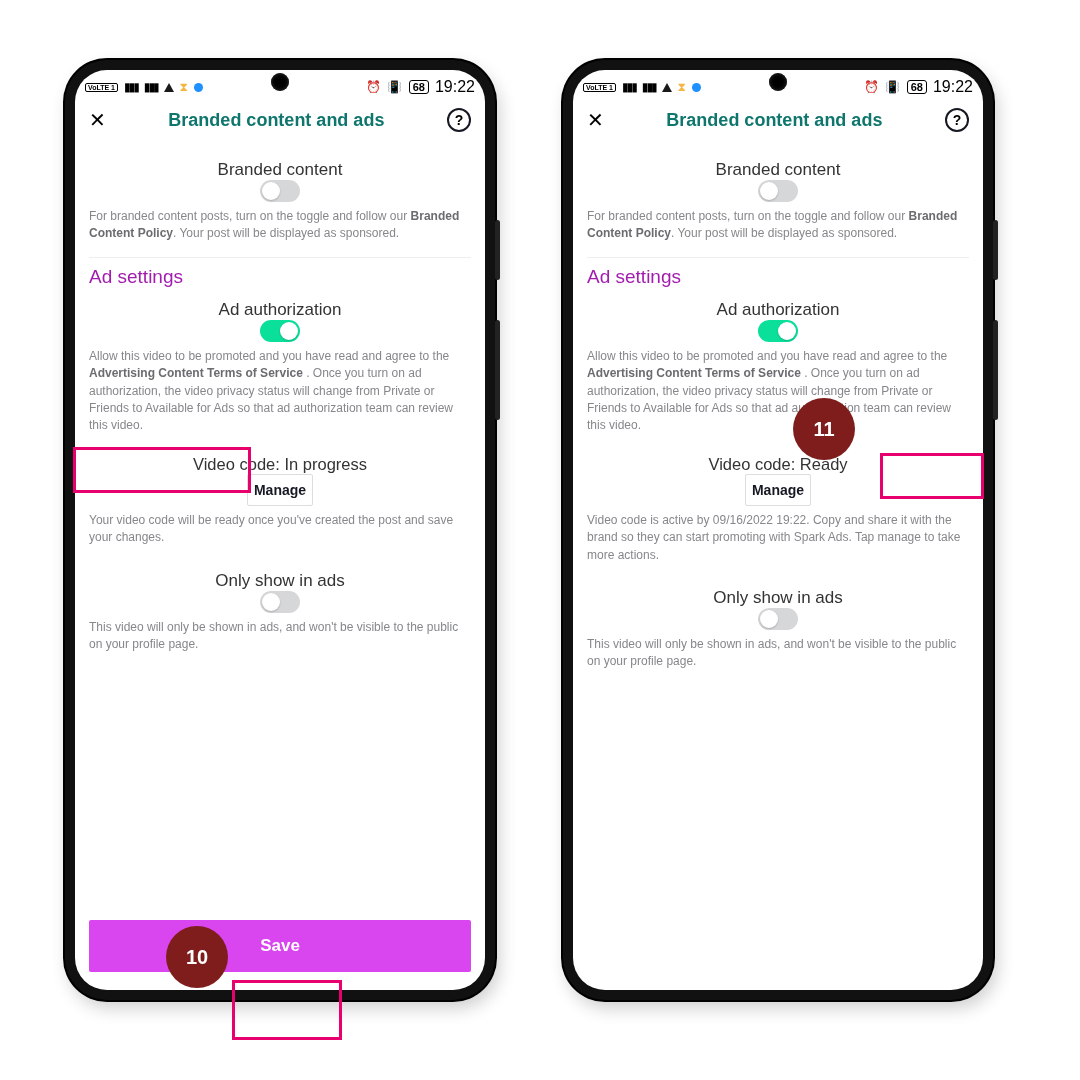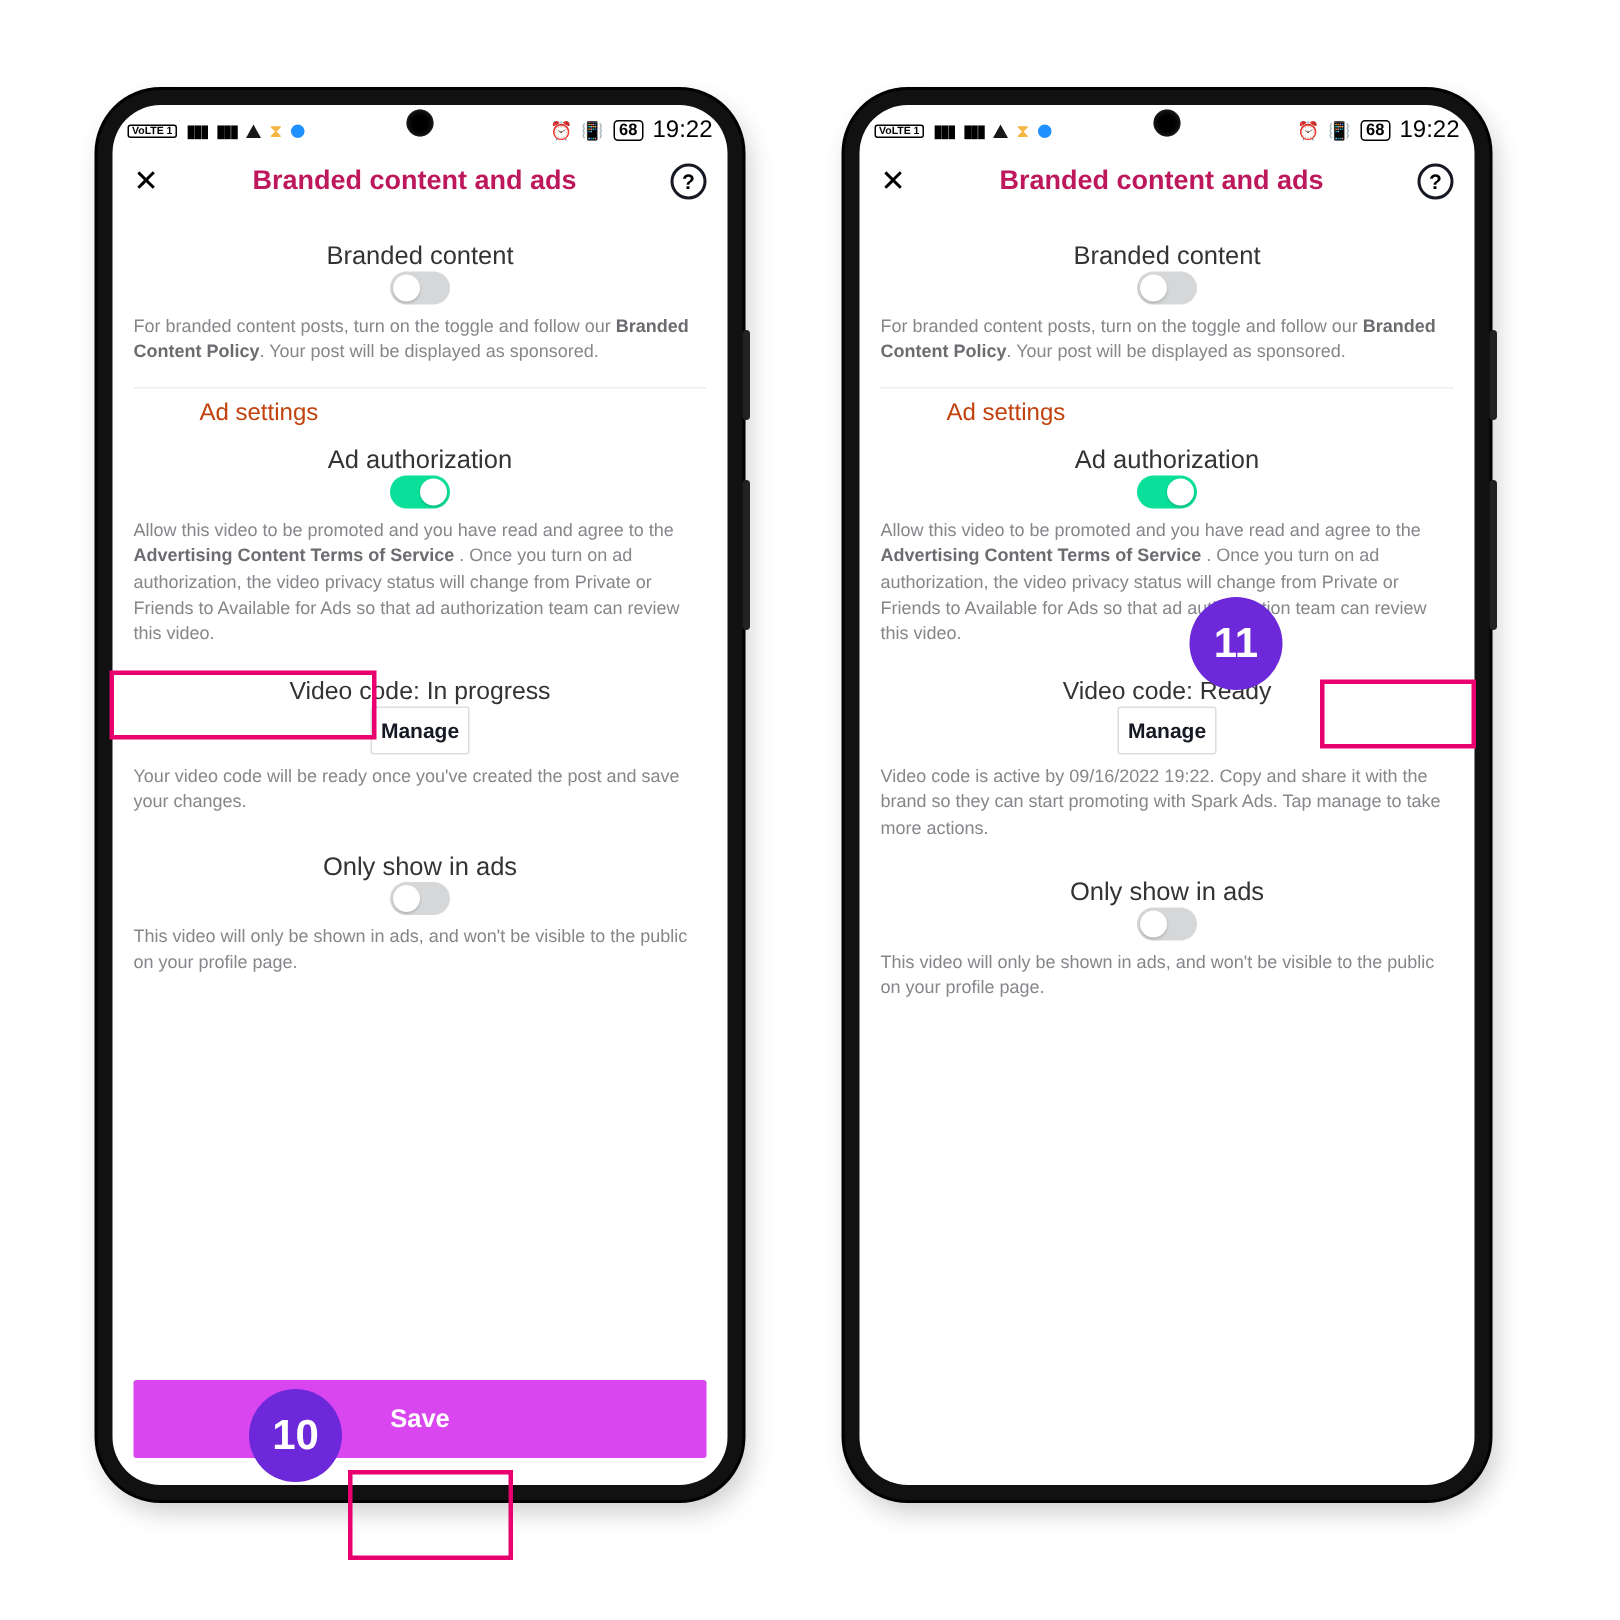--- a/index.html
+++ b/index.html
@@ -48,52 +48,52 @@
   .hourglass { color:#f5b642; font-size:12px;}
   .dot-blue { width:9px;height:9px;background:#1e90ff;border-radius:50%;}
   .alarm { font-size:12px;}
   .vibr { font-size:12px;}
   .batt { font-size:11px; border:1px solid #000; border-radius:3px; padding:0 3px; font-weight:600;}
   .time { font-size:16px; font-weight:500;}
   .header {
     display:flex; align-items:center; justify-content:space-between;
     padding: 10px 14px 14px 14px;
   }
-  .header .title { font-size:18px; font-weight:700; color:#be185d;}
+  .header .title { font-size:18px; font-weight:700; color:#0f766e;}
   .close-x { font-size:20px; font-weight:400; cursor:pointer;}
   .help { width:24px;height:24px;border:2px solid #161823;border-radius:50%; display:flex;align-items:center;justify-content:center; font-size:14px; font-weight:700; cursor:pointer;}
   .content { flex:1; padding: 0 14px; overflow:hidden;}
   .row { display:flex; justify-content:space-between; align-items:center;flex-direction:column;}
   .section-title { font-size:17px; color:#333; margin-top:14px;}
   .desc { font-size:12px; color:#86878b; line-height:1.45; margin-top:6px;}
   .desc .bold { font-weight:700; color:#6b6c70;}
   .divider { height:1px; background:#eee; margin:14px 0 8px 0;}
-  .subhead { font-size:16px; color:#c2410c; margin-top:4px;margin-left:44px;}
+  .subhead { font-size:19px; color:#a21caf; margin-top:4px;}
   .toggle { width:40px; height:22px; border-radius:11px; position:relative;}
   .toggle .knob { width:18px;height:18px;background:#fff;border-radius:50%;position:absolute;top:2px; box-shadow:0 1px 2px rgba(0,0,0,0.2);}
   .toggle.off { background:#d6d7d9;}
   .toggle.off .knob { left:2px;}
   .toggle.on { background:#0be09b;}
   .toggle.on .knob { right:2px;}
   .manage-btn {
     border:1px solid #ddd; background:#fff; padding:7px 6px; font-size:14px;
     color:#161823; font-weight:600; cursor:pointer; border-radius:2px;
   }
   .video-code-title { font-size:16.5px; color:#333; }
   .save-bar {
     padding: 0 14px 18px 14px;
   }
   .save-btn {
     width:100%; background:#d946ef; color:#fff; font-size:17px; font-weight:600;
     border:none; padding:16px 0; cursor:pointer; border-radius:2px;
   }
   .callout {
-    position:absolute; width:62px;height:62px; background:#6d28d9; border-radius:50%;
+    position:absolute; width:62px;height:62px; background:#7f1d1d; border-radius:50%;
     display:flex; align-items:center; justify-content:center;
-    color:#fff; font-size:28px; font-weight:800; z-index:20;
+    color:#fff; font-size:20px; font-weight:800; z-index:20;
     font-family: Arial, sans-serif;
   }
   .annot-box {
     position:absolute; border:3px solid #e8006f; z-index:15; pointer-events:none;
   }
 </style>
 </head>
 <body>
 
 <div class="canvas">

